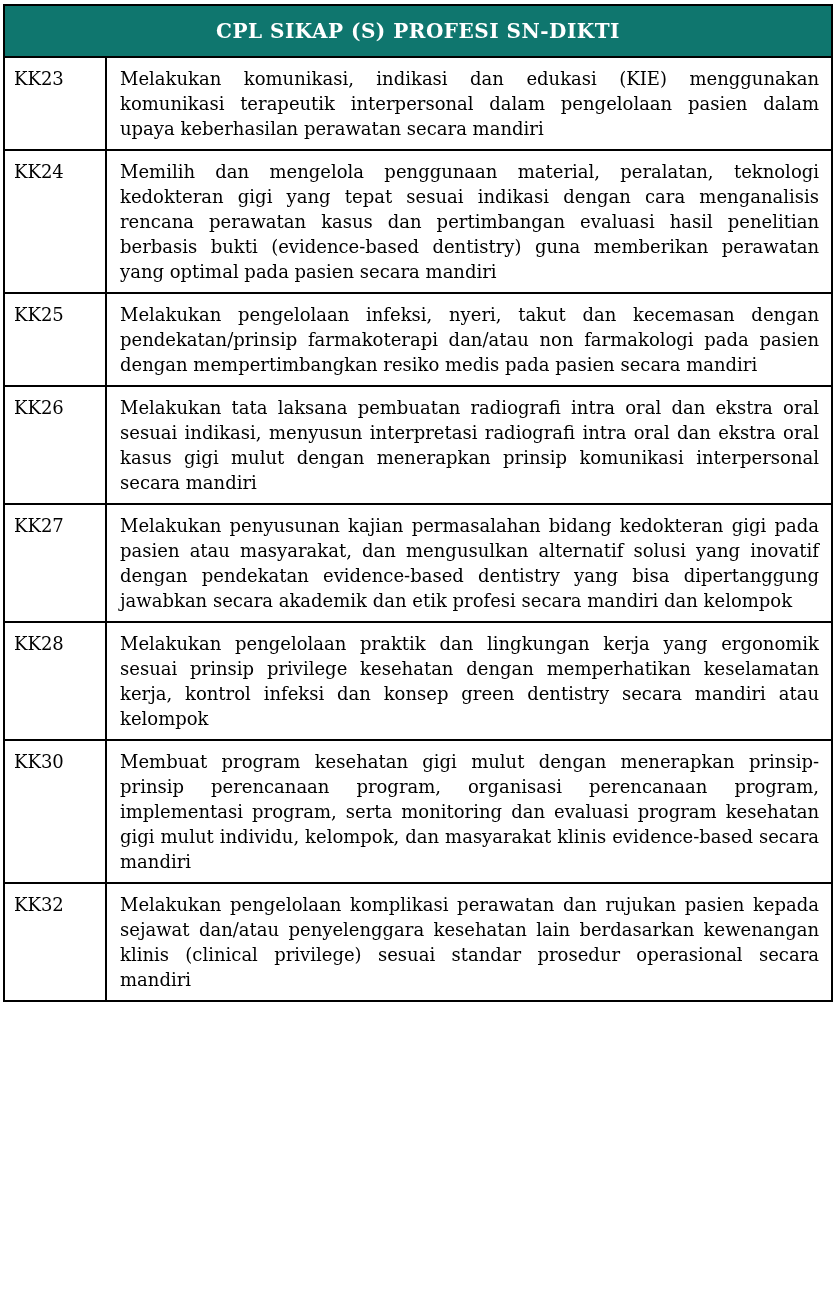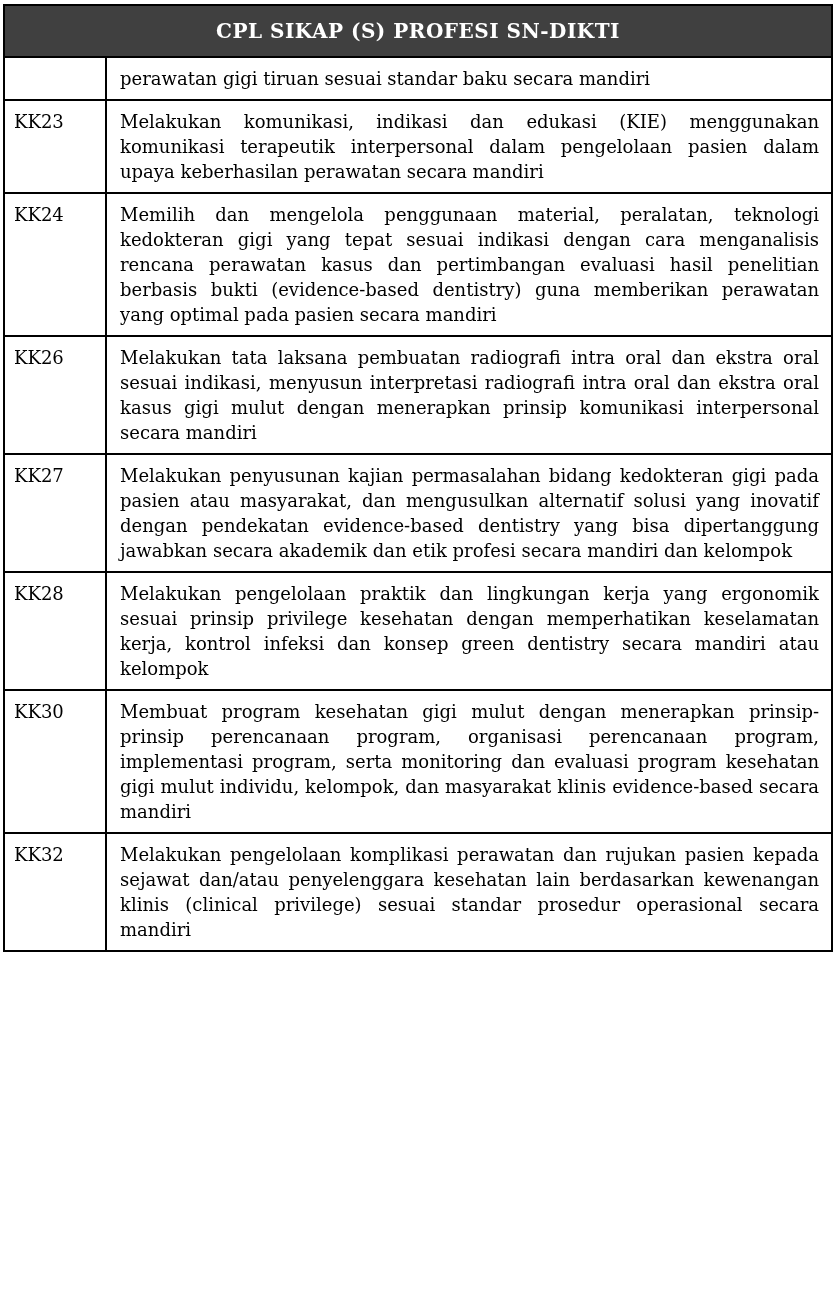--- a/index.html
+++ b/index.html
@@ -22,21 +22,21 @@
     border-collapse: collapse;
     table-layout: fixed;
   }
   table.cpl-table th,
   table.cpl-table td {
     border: 2px solid #000000;
     vertical-align: top;
     box-sizing: border-box;
   }
   th.header-cell {
-    background: #404040;
+    background: #0f766e;
     color: #ffffff;
     font-weight: bold;
     font-size: 20px;
     text-align: center;
     padding: 13px 6px;
     letter-spacing: 0.5px;
   }
   col.code-col { width: 102px; }
   td.code-cell {
     font-size: 18px;
@@ -60,35 +60,35 @@
     <colgroup>
       <col class="code-col">
       <col>
     </colgroup>
     <thead>
       <tr>
         <th class="header-cell" colspan="2">CPL SIKAP (S) PROFESI SN-DIKTI</th>
       </tr>
     </thead>
     <tbody>
-  <tr>
-    <td class="code-cell"></td>
-    <td class="desc-cell">perawatan gigi tiruan sesuai standar baku secara mandiri</td>
-  </tr>
 
   <tr>
     <td class="code-cell">KK23</td>
     <td class="desc-cell">Melakukan komunikasi, indikasi dan edukasi (KIE) menggunakan komunikasi terapeutik interpersonal dalam pengelolaan pasien dalam upaya keberhasilan perawatan secara mandiri</td>
   </tr>
 
   <tr>
     <td class="code-cell">KK24</td>
     <td class="desc-cell">Memilih dan mengelola penggunaan material, peralatan, teknologi kedokteran gigi yang tepat sesuai indikasi dengan cara menganalisis rencana perawatan kasus dan pertimbangan evaluasi hasil penelitian berbasis bukti (evidence-based dentistry) guna memberikan perawatan yang optimal pada pasien secara mandiri</td>
   </tr>
 
+  <tr>
+    <td class="code-cell">KK25</td>
+    <td class="desc-cell">Melakukan pengelolaan infeksi, nyeri, takut dan kecemasan dengan pendekatan/prinsip farmakoterapi dan/atau non farmakologi pada pasien dengan mempertimbangkan resiko medis pada pasien secara mandiri</td>
+  </tr>
 
   <tr>
     <td class="code-cell">KK26</td>
     <td class="desc-cell">Melakukan tata laksana pembuatan radiografi intra oral dan ekstra oral sesuai indikasi, menyusun interpretasi radiografi intra oral dan ekstra oral kasus gigi mulut dengan menerapkan prinsip komunikasi interpersonal secara mandiri</td>
   </tr>
 
   <tr>
     <td class="code-cell">KK27</td>
     <td class="desc-cell">Melakukan penyusunan kajian permasalahan bidang kedokteran gigi pada pasien atau masyarakat, dan mengusulkan alternatif solusi yang inovatif dengan pendekatan evidence-based dentistry yang bisa dipertanggung jawabkan secara akademik dan etik profesi secara mandiri dan kelompok</td>
   </tr>

